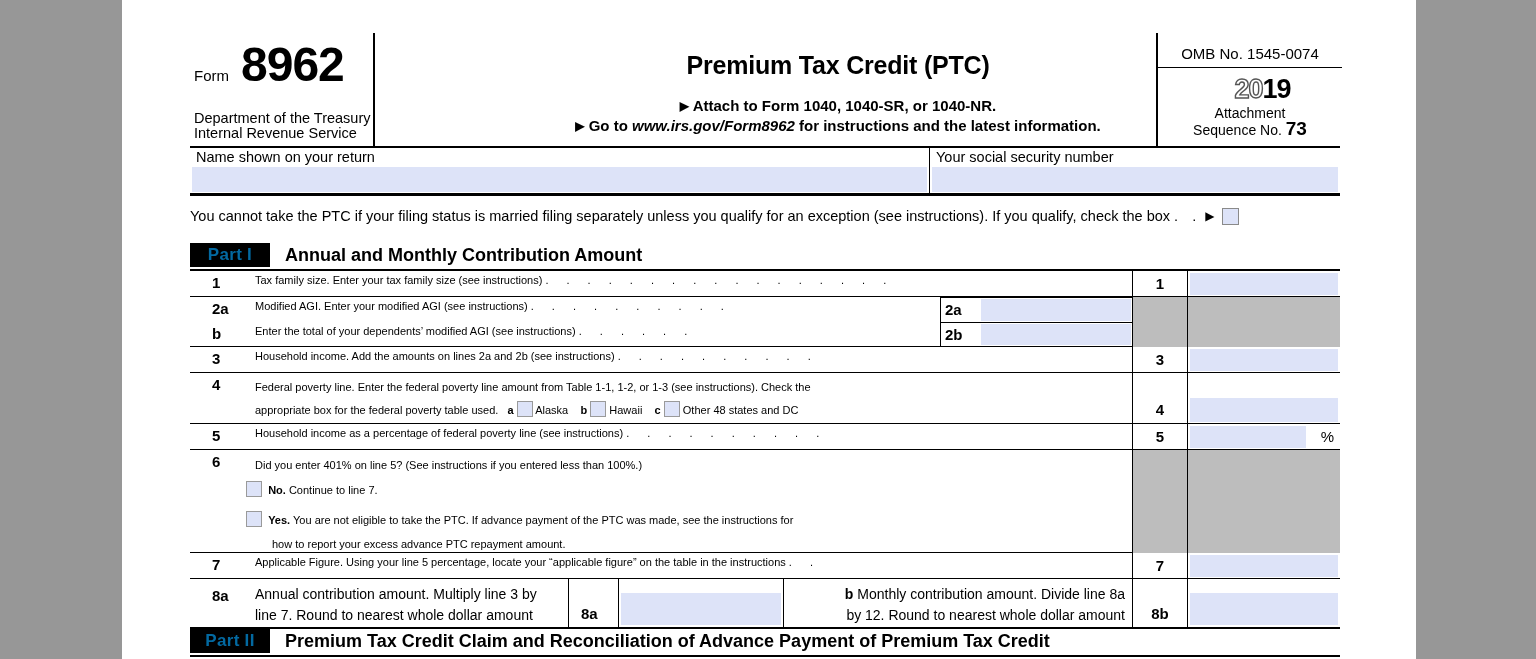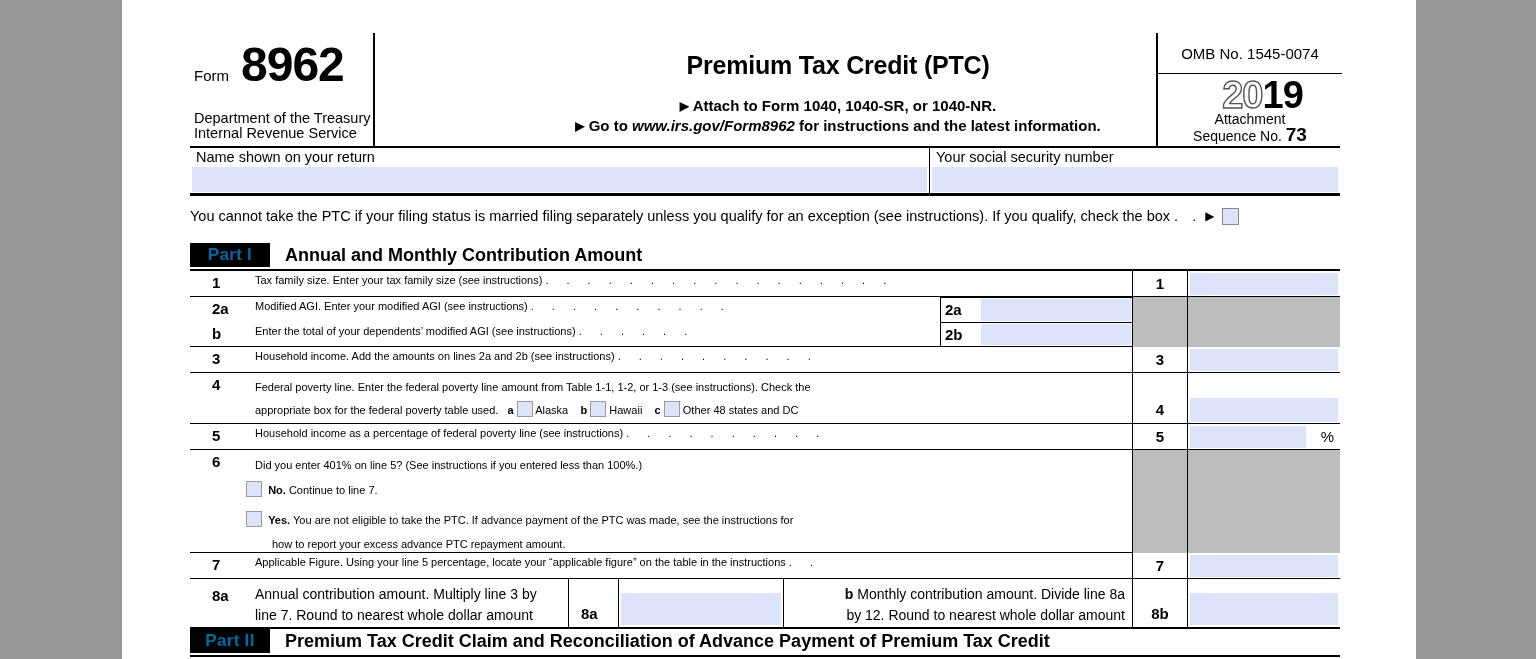--- a/index.html
+++ b/index.html
@@ -107,25 +107,25 @@
     left: 966px;
     top: 0;
     width: 184px;
     height: 113px;
     border-left: 2px solid #000;
     text-align: center;
   }
   .omb {
     font-size: 15px;
     padding-top: 12px;
-    padding-bottom: 11px;
+    padding-bottom: 5px;
     border-bottom: 1px solid #000;
   }
   .year {
-    font-size: 38px;
+    font-size: 27px;
     font-weight: bold;
     line-height: 38px;
     margin-top: 2px;
     letter-spacing: -1px;
     padding-left: 25px;
   }
   .year .ghost {
     color: #ffffff;
     -webkit-text-stroke: 1.4px #555;
   }

